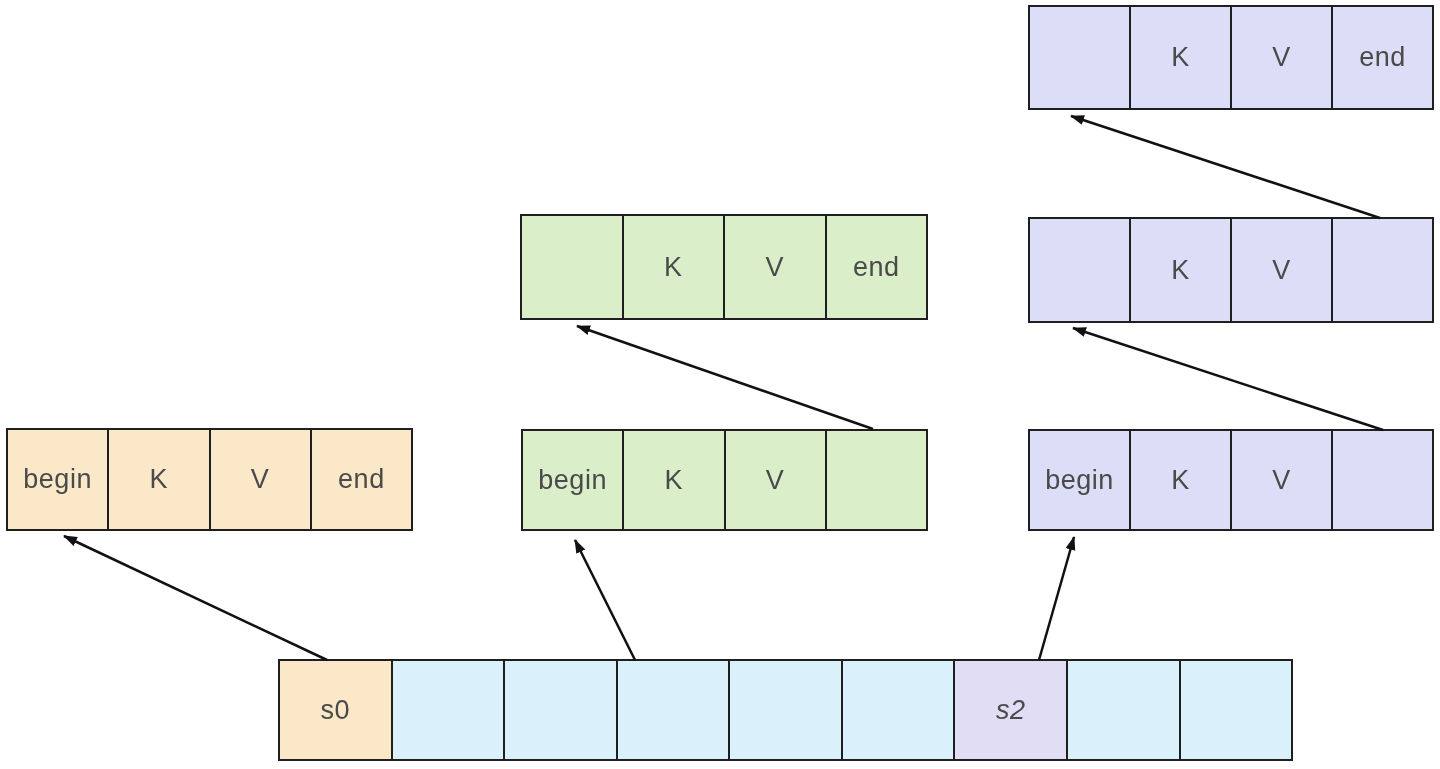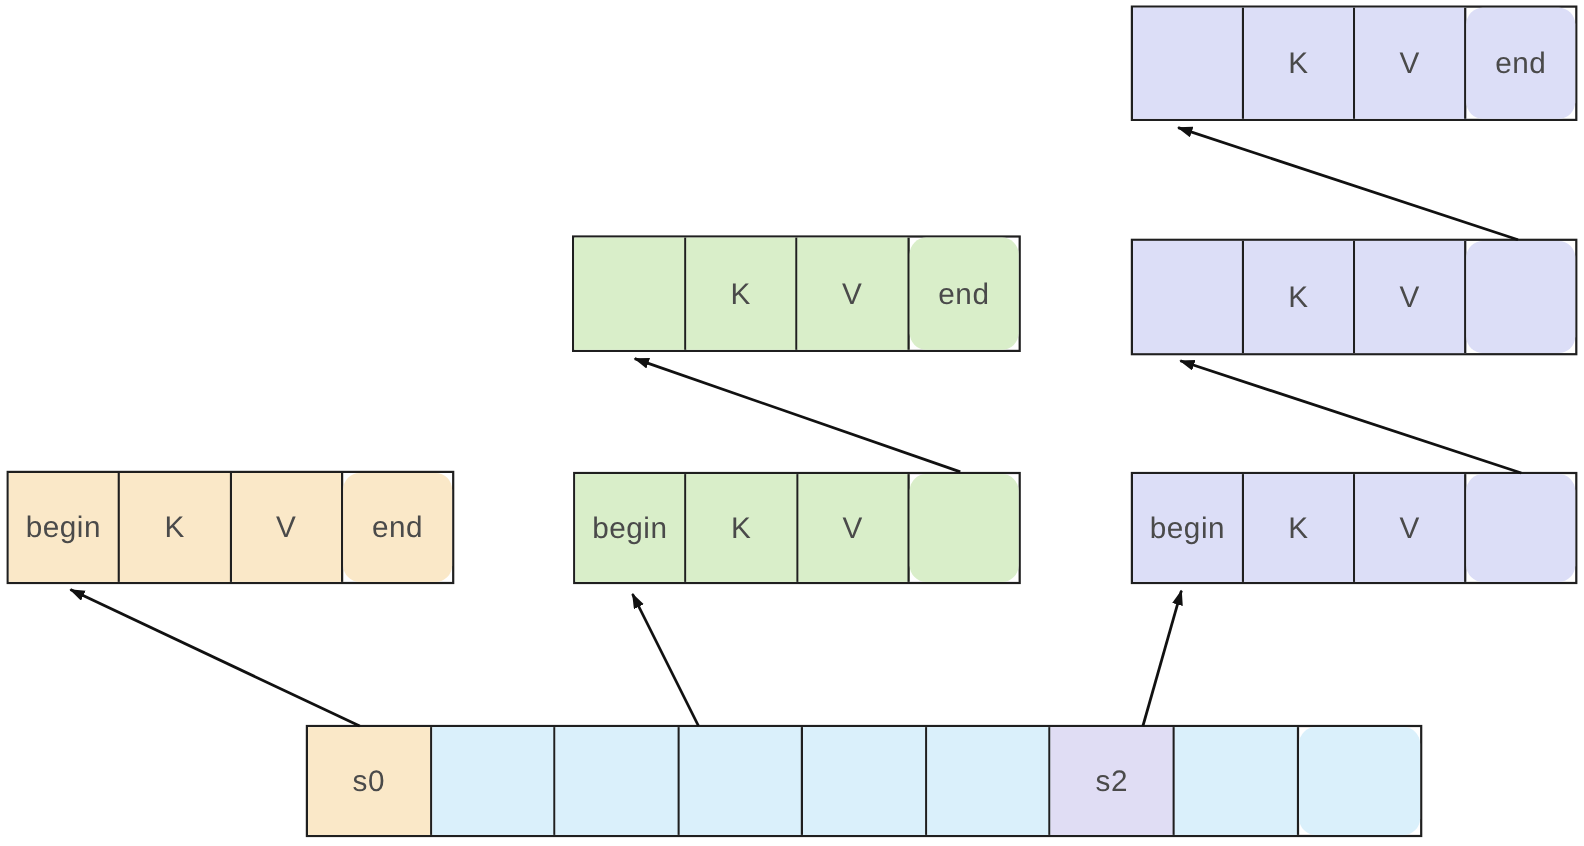--- a/index.html
+++ b/index.html
@@ -25,25 +25,25 @@
     flex: 1 1 0;
     display: flex;
     align-items: center;
     justify-content: center;
     font-size: 27px;
     color: #4a4a4a;
     border-right: 2.5px solid #1f1f1f;
     box-sizing: border-box;
     letter-spacing: 0.5px;
   }
-  .cell:last-child { border-right: none; border-radius: 15px; }
+  .cell:last-child { border-right: none; }
   .c-orange  { background: #fae8c8; }
   .c-green   { background: #d9eec9; }
   .c-purple  { background: #dcdef7; }
-  .c-purple2 { background: #e0ddf4; }
+  .c-purple2 { background: #e0ddf4; font-style: italic; }
   .c-blue    { background: #daf0fb; }
   #arrow-layer {
     position: absolute;
     left: 0; top: 0;
     width: 1440px;
     height: 769px;
     pointer-events: none;
   }
   #arrow-layer line { stroke: #111111; stroke-width: 2.5; }
 </style>

